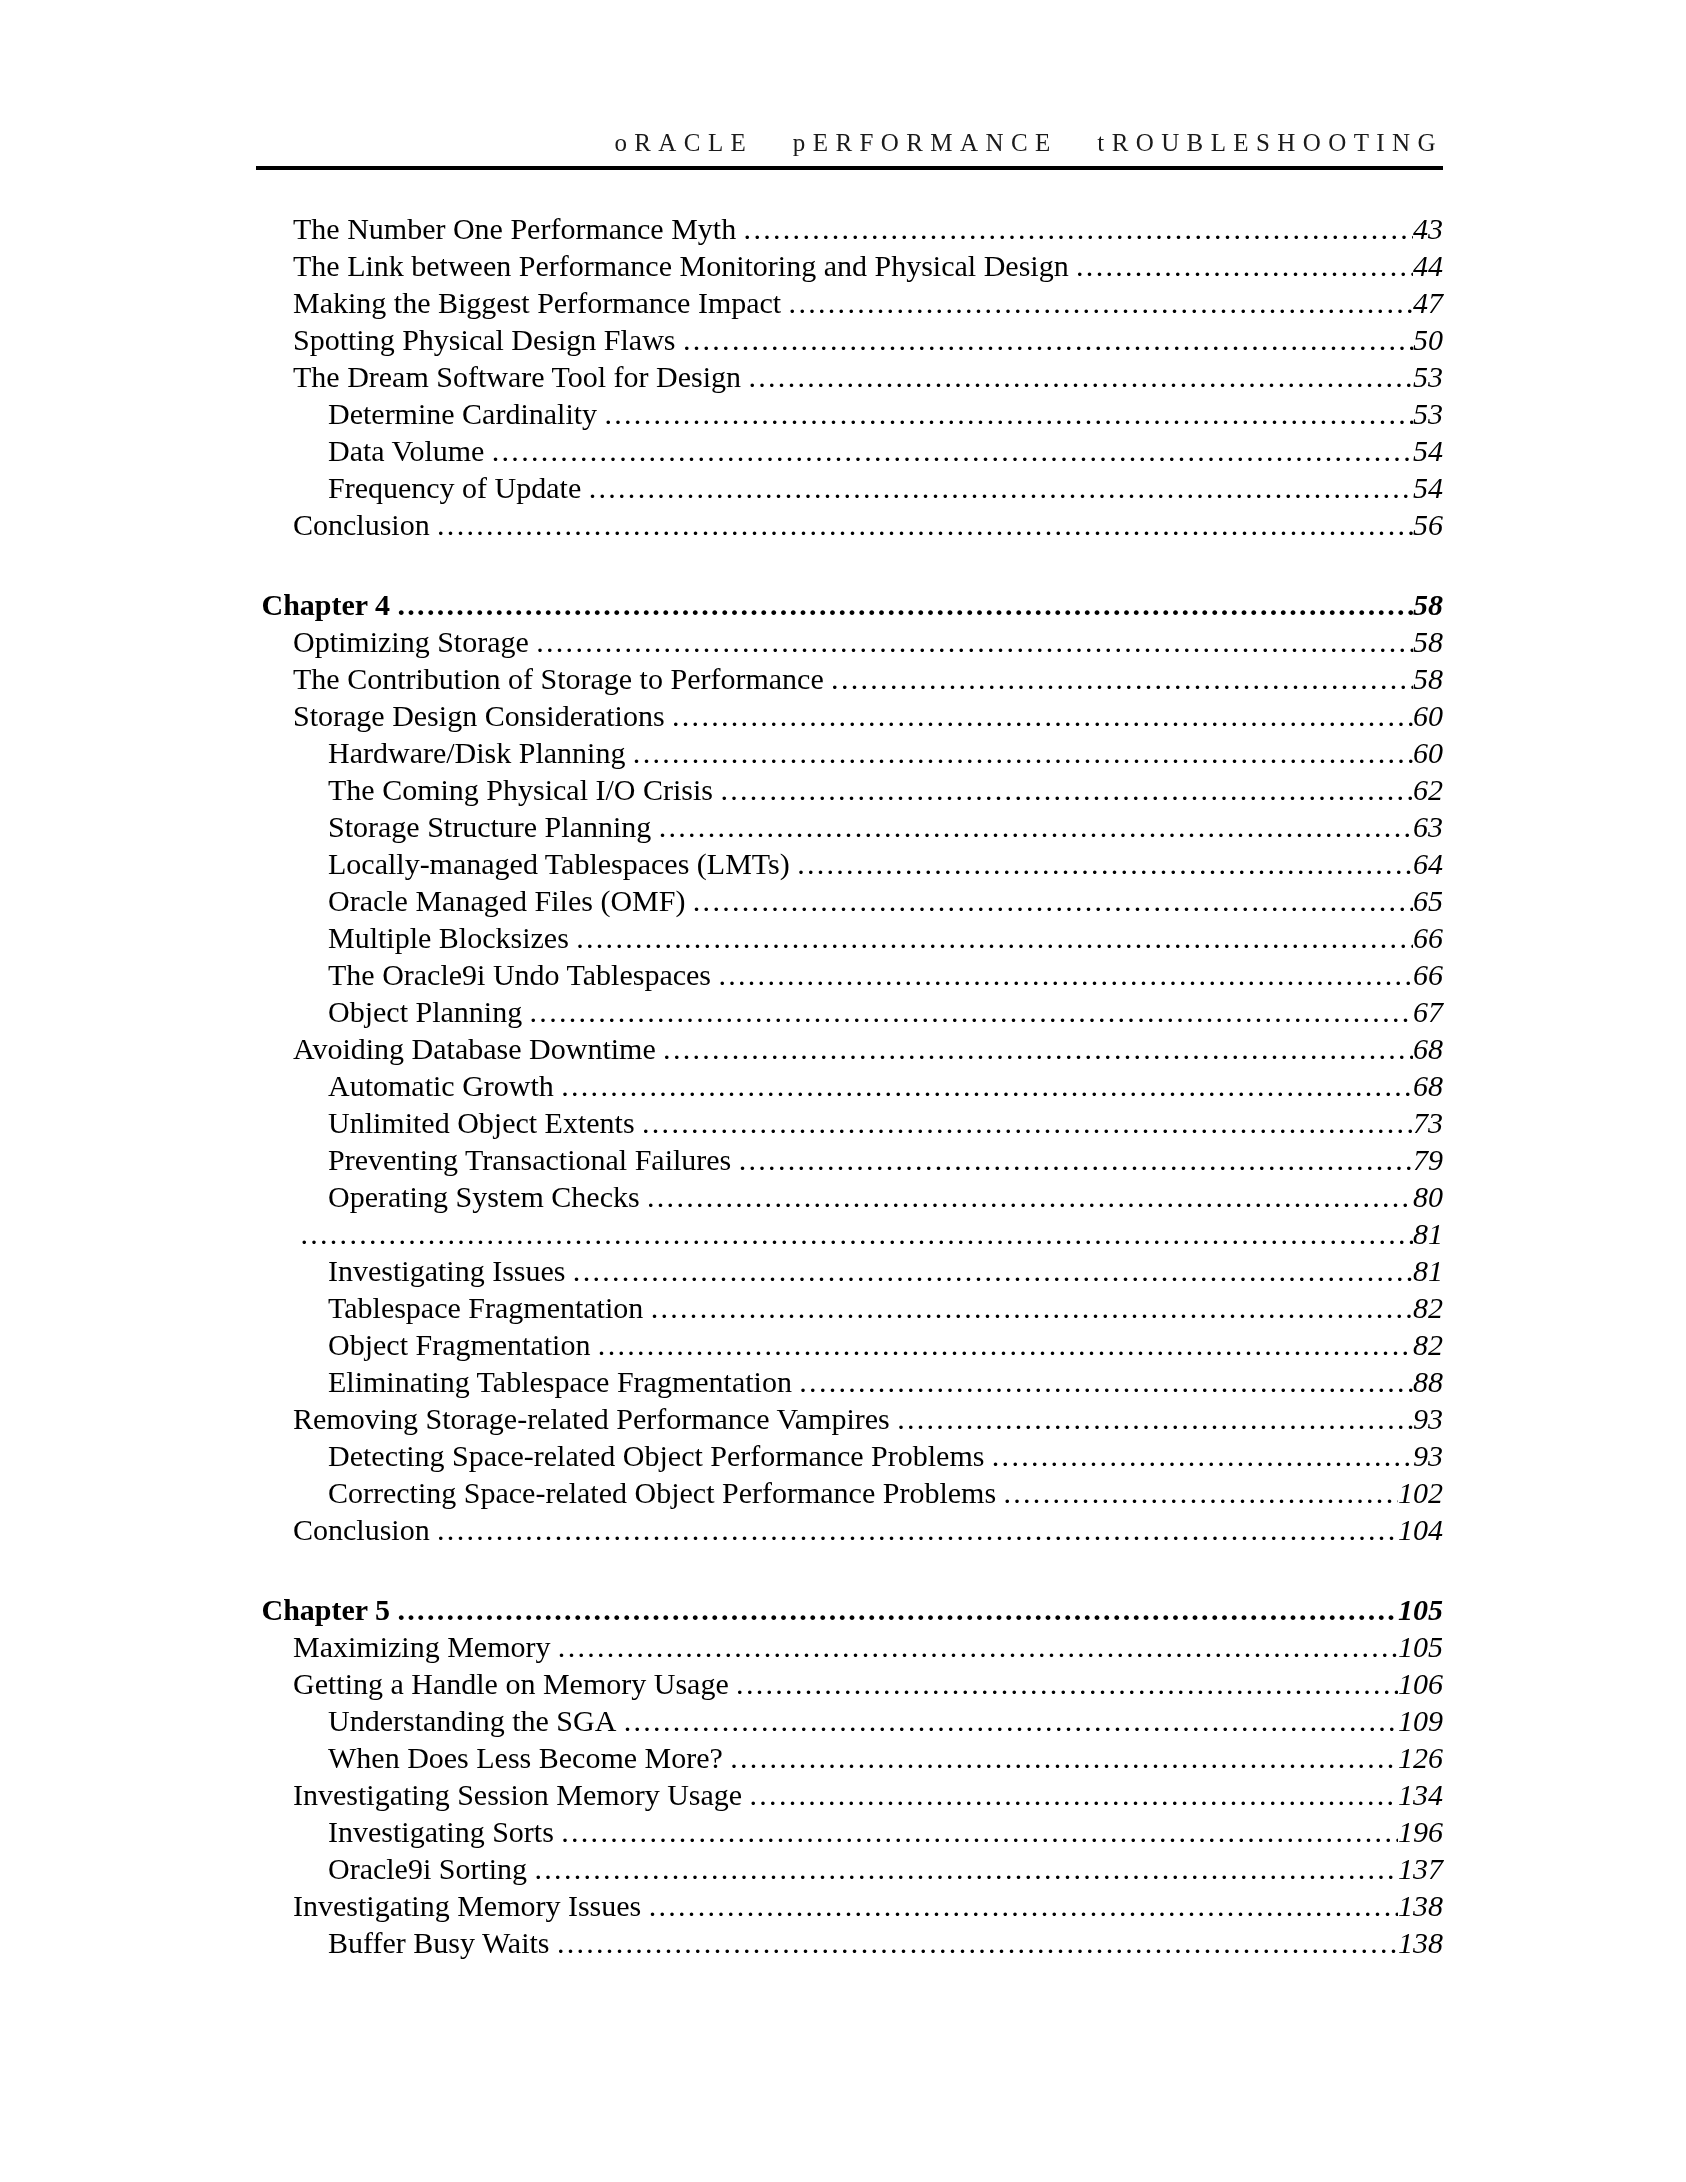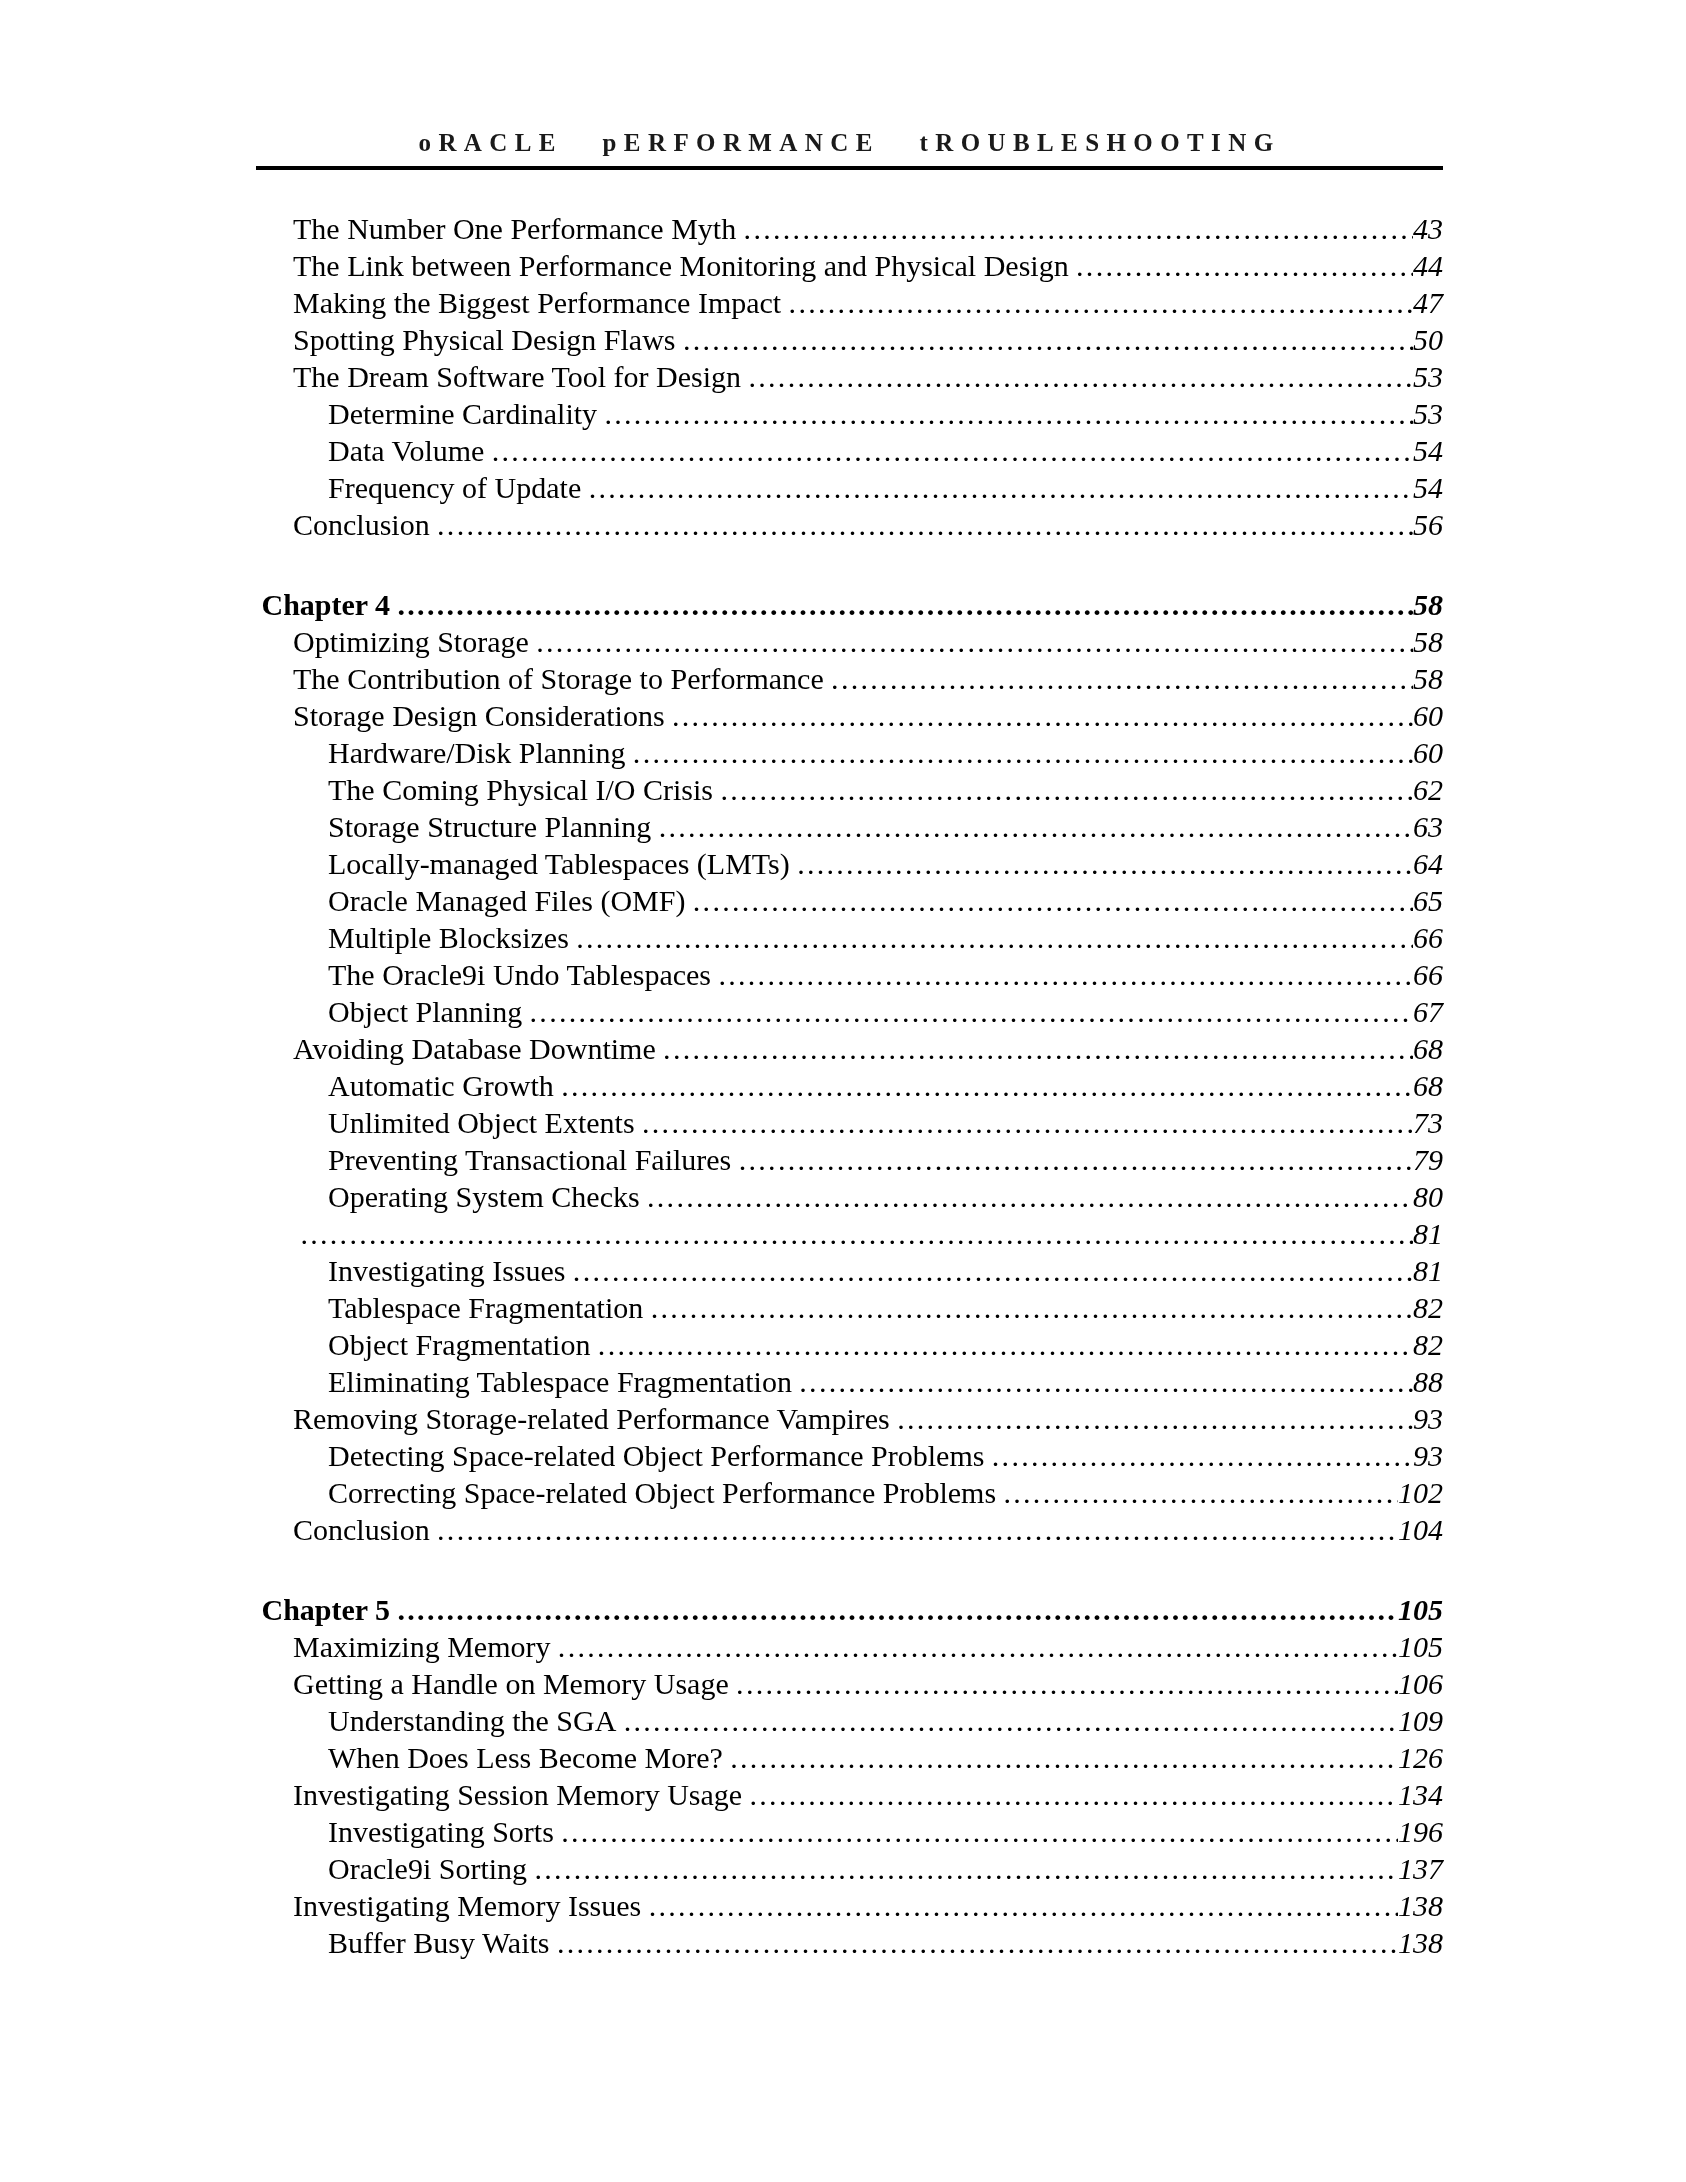--- a/index.html
+++ b/index.html
@@ -17,28 +17,27 @@
     color: #000000;
   }
   .content {
     position: absolute;
     left: 256px;
     top: 0;
     width: 1187px;
   }
   .running-header {
     margin-top: 130px;
-    text-align: center;
+    text-align: right;
     font-size: 25px;
     line-height: 1;
     letter-spacing: 7.4px;
     word-spacing: 26px;
     white-space: nowrap;
     color: #1a1a1a;
-    font-weight: bold;
   }
   .header-rule {
     border: none;
     border-top: 4.6px solid #000000;
     margin: 11px 0 0 0;
     width: 100%;
   }
   .toc {
     margin-top: 40px;
     font-size: 30px;

